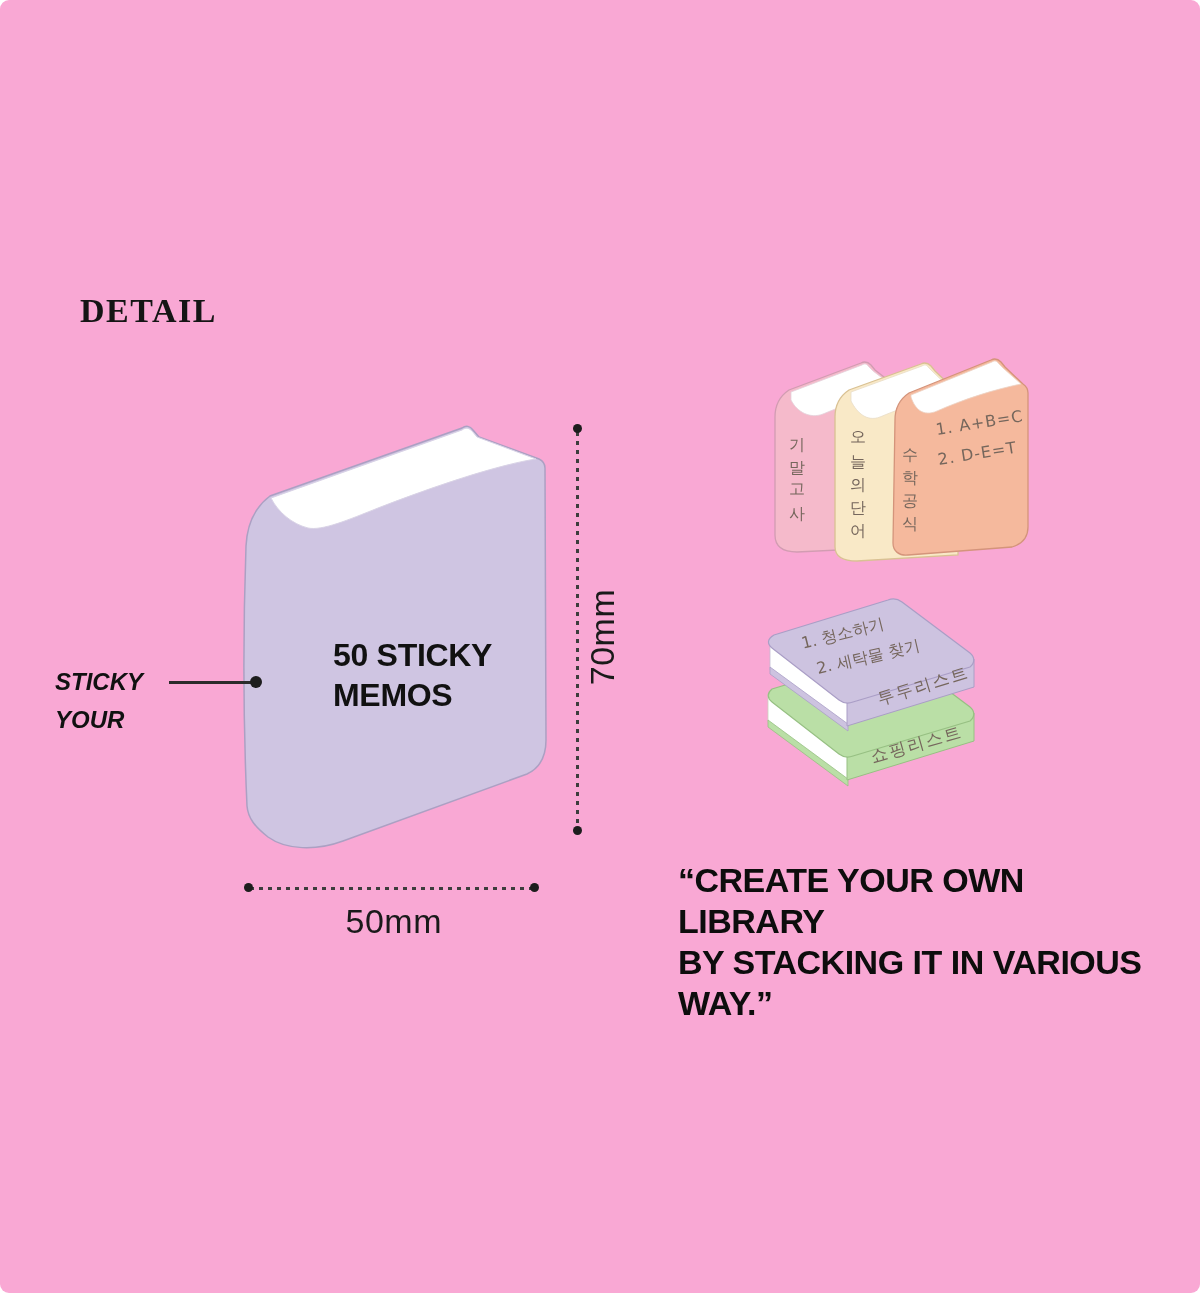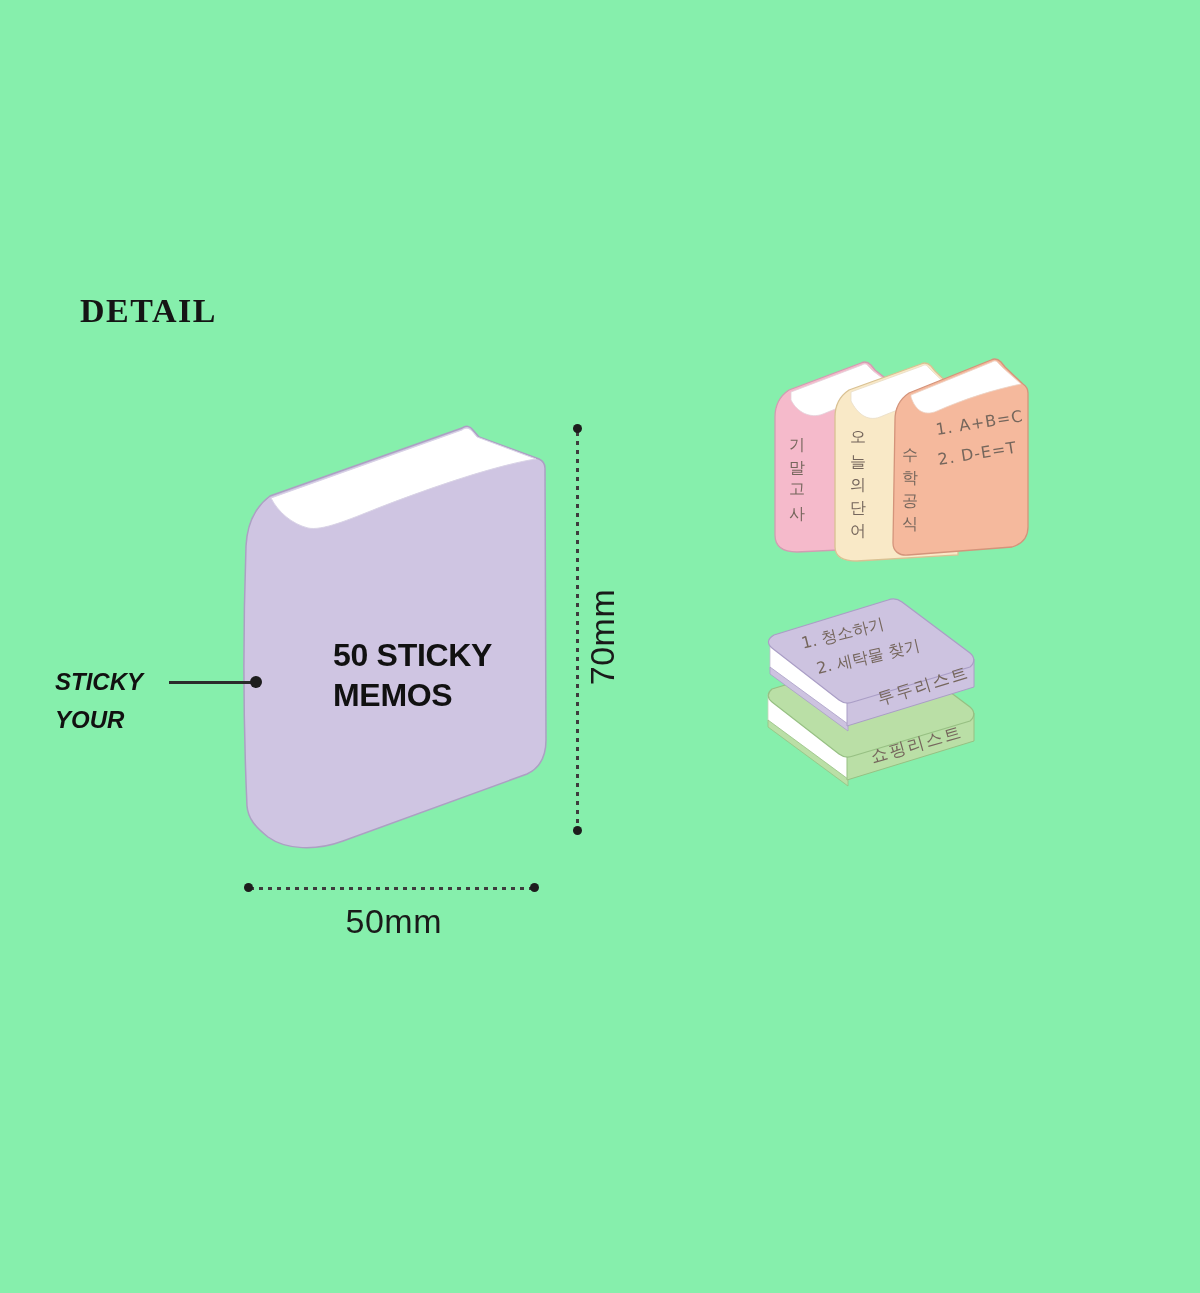--- a/index.html
+++ b/index.html
@@ -19,21 +19,21 @@
   .dim-v{transform:rotate(-90deg);text-align:center;}
   .quote{font-size:34px;line-height:41px;font-weight:bold;color:#0d0d0d;letter-spacing:-0.5px;width:500px;}
   .hand{font-family:"DejaVu Sans",sans-serif;font-size:16px;}
   .spine-v{writing-mode:vertical-rl;letter-spacing:7px;line-height:1;}
   .rot{transform-origin:left center;white-space:nowrap;}
   svg{display:block;}
 </style>
 </head>
 <body>
 
-<div id="canvas" style="background: #86efac;">
+<div id="canvas" style="background: #f9a8d4; border-radius: 9px;">
 
   <div class="abs heading" style="left:80px;top:292px;">DETAIL</div>
 
   <svg class="abs" style="left:230px;top:418px;" width="330" height="432" viewBox="0 0 330 432">
     <path stroke-width="1.5" d="M 17 388 C 13 300 13 215 16 128 C 17 108 24 90 40 78 L 232 10
              C 236 7 240 8 243 12 L 249 19 L 309 41 C 313 43 315 46 315 50
              L 316 322 C 316 338 310 350 297 356 L 113 423
              C 86 433 56 432 38 419 C 25 409 18 400 17 388 Z" fill="#cfc5e2" stroke="#aca0c3"></path>
     <path stroke="#d9d3e6" stroke-width="1" d="M 41 80 L 232 12 C 236 9 239 10 242 13 L 247 19 L 306 41 L 300 42
              C 262 49 205 68 148 90 C 118 102 92 113 78 110
@@ -101,14 +101,19 @@
     <path stroke-width="1" d="M 87 103 L 214 64 L 214 92 L 87 131 Z" fill="#cdc3e0" stroke="#aa9ec6"></path>
     <path stroke-width="1.2" d="M 14 40 L 128 5 C 133 3 138 4 142 7 L 210 58 C 215 62 215 68 210 72
              L 93 107 C 88 109 83 108 79 105 L 12 53 C 7 49 7 44 14 40 Z" fill="#cdc3e0" stroke="#aa9ec6"></path>
   </svg>
 
   <div class="abs hand rot" style="left: 802px; top: 634px; transform: rotate(-14deg); color: rgb(117, 102, 92);">1. 청소하기</div>
   <div class="abs hand rot" style="left: 817px; top: 659px; transform: rotate(-13deg); color: rgb(117, 102, 92);">2. 세탁물 찾기</div>
   <div class="abs hand rot" style="left: 878px; top: 688px; transform: rotate(-17deg); font-size: 17px; letter-spacing: 2px; color: rgb(117, 102, 92);">투두리스트</div>
   <div class="abs hand rot" style="left: 871px; top: 746px; transform: rotate(-16deg); font-size: 17px; letter-spacing: 2px; color: rgb(117, 102, 92);">쇼핑리스트</div>
 
+  <div class="abs quote" style="left:678px;top:860px;">
+    <div>“CREATE YOUR OWN LIBRARY</div>
+    <div>BY STACKING IT IN VARIOUS</div>
+    <div>WAY.”</div>
+  </div>
 
 </div>
 
 </body></html>

